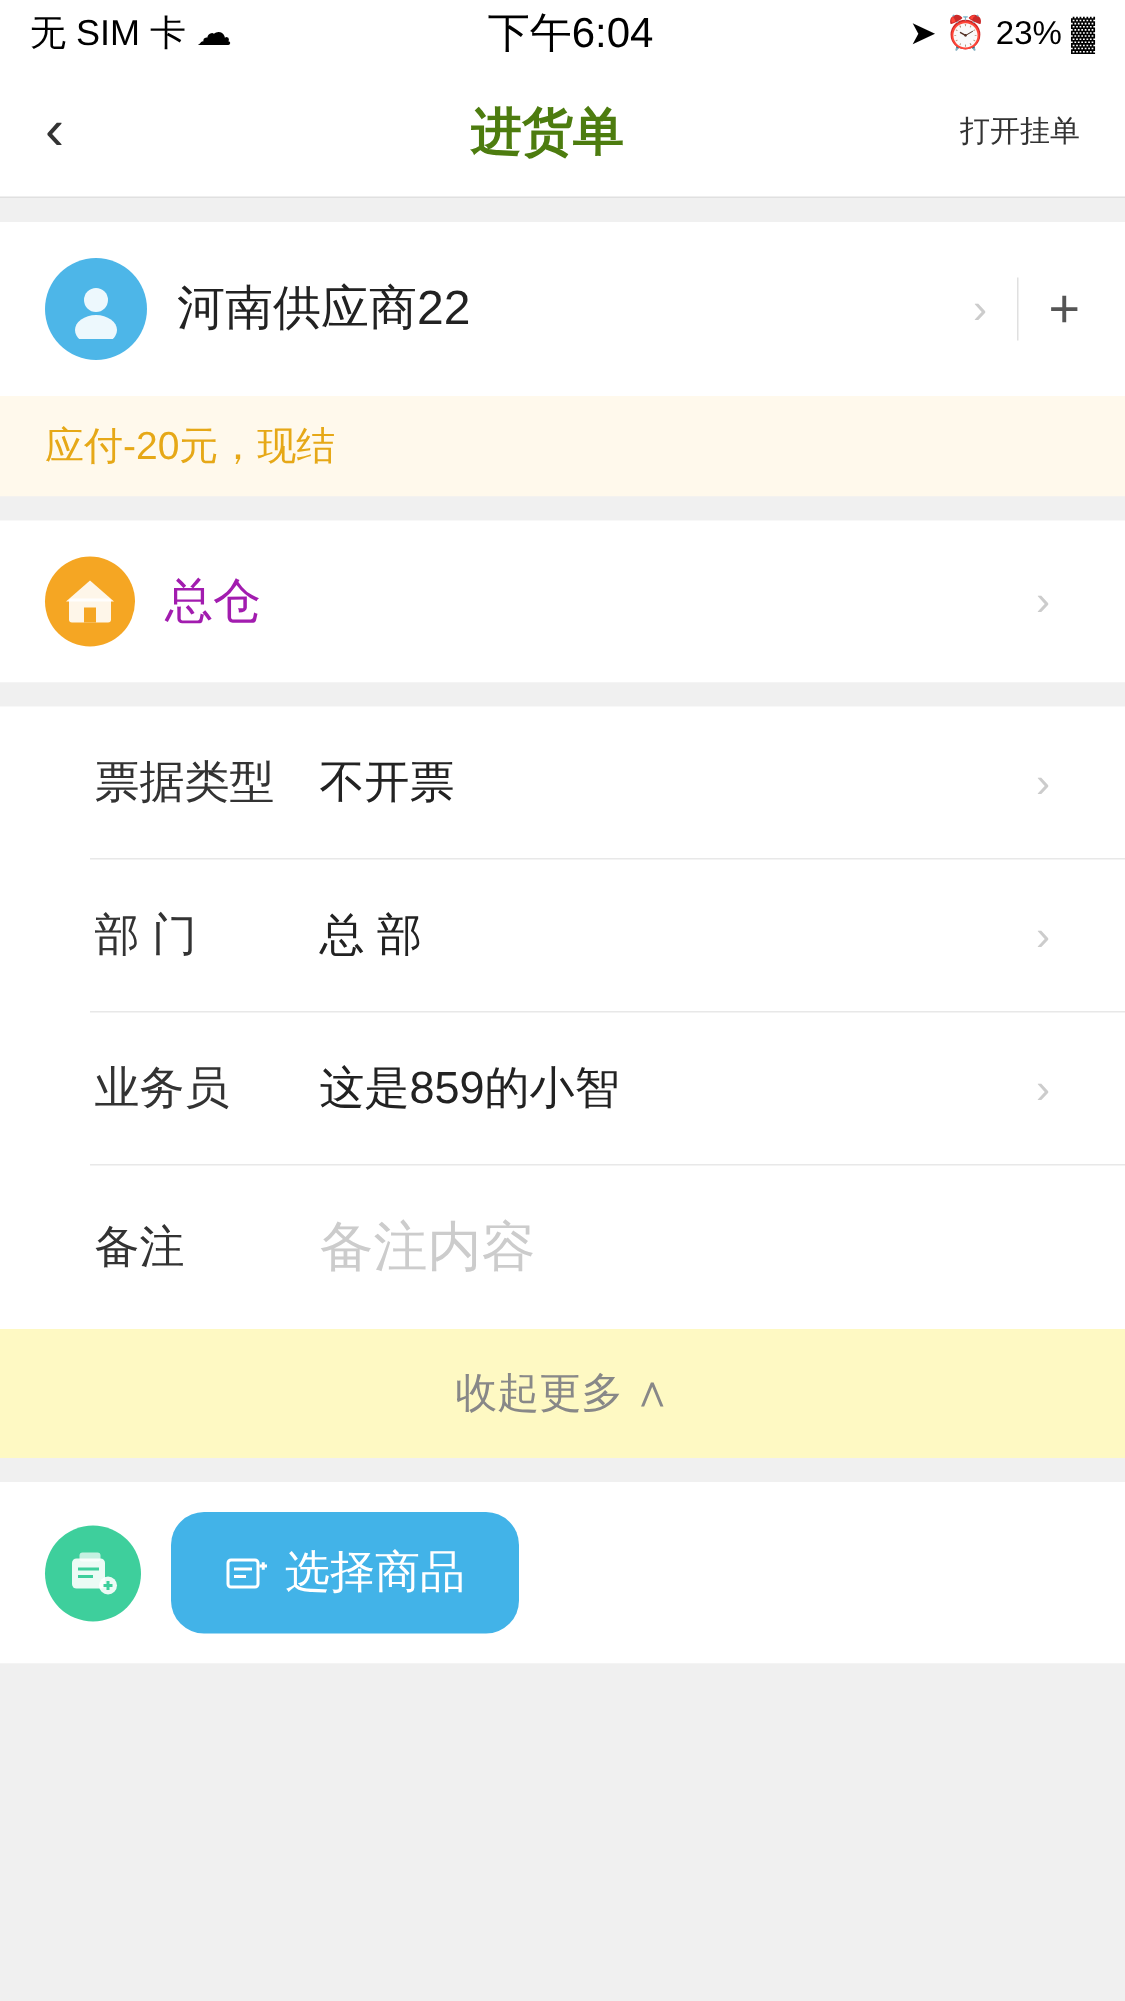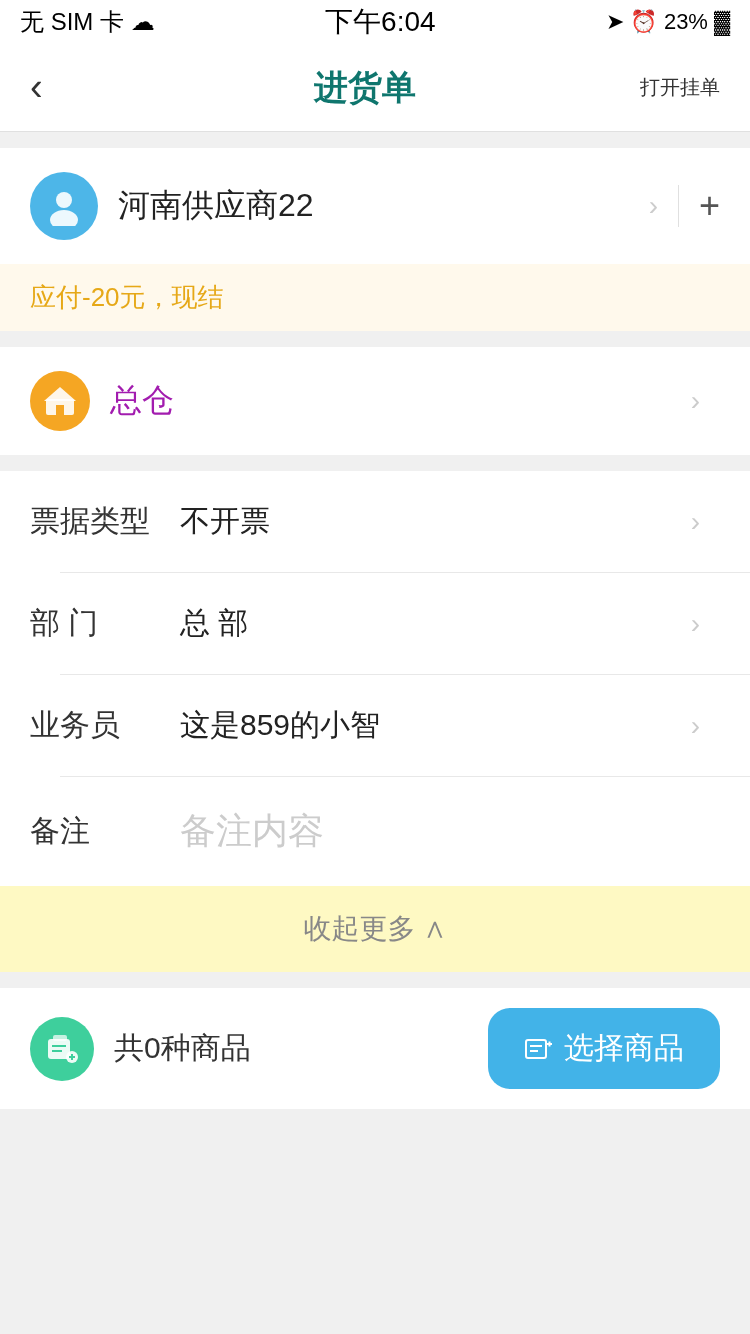--- a/index.html
+++ b/index.html
@@ -41,21 +41,21 @@
     }
     .nav-back {
       font-size: 38px;
       color: #333;
       cursor: pointer;
       width: 60px;
     }
     .nav-title {
       font-size: 34px;
       font-weight: 600;
-      color: #0f766e;
+      color: #4d7c0f;
     }
     .nav-action {
       font-size: 20px;
       color: #333;
       cursor: pointer;
     }
 
     
     .divider-grey {
       width: 100%;
@@ -140,20 +140,21 @@
       font-size: 32px;
       color: #a21caf;
     }
 
     
     .form-row {
       display: flex;
       align-items: center;
       padding: 30px 0;
       min-height: 90px;
+      margin-left: 33px;
     }
     .form-label {
       font-size: 30px;
       color: #333;
       width: 150px;
       flex-shrink: 0;
     }
     .form-value {
       flex: 1;
       font-size: 30px;
@@ -318,21 +319,20 @@
     <svg width="36" height="36" viewBox="0 0 36 36" fill="none">
       <rect x="4" y="8" width="22" height="20" rx="3" fill="#fff" opacity="0.9"></rect>
       <rect x="9" y="4" width="14" height="6" rx="2" fill="#fff" opacity="0.7"></rect>
       <line x1="8" y1="15" x2="22" y2="15" stroke="#3ecf9c" stroke-width="2"></line>
       <line x1="8" y1="20" x2="18" y2="20" stroke="#3ecf9c" stroke-width="2"></line>
       <circle cx="28" cy="26" r="6" fill="#fff" opacity="0.9"></circle>
       <line x1="28" y1="23" x2="28" y2="29" stroke="#3ecf9c" stroke-width="2"></line>
       <line x1="25" y1="26" x2="31" y2="26" stroke="#3ecf9c" stroke-width="2"></line>
     </svg>
   </div>
-  <div class="product-count">共0种商品</div>
   <button class="select-btn">
     <svg width="30" height="30" viewBox="0 0 30 30" fill="none">
       <rect x="2" y="6" width="20" height="18" rx="2" stroke="#fff" stroke-width="2" fill="none"></rect>
       <line x1="23" y1="10" x2="28" y2="10" stroke="#fff" stroke-width="2"></line>
       <line x1="25.5" y1="7.5" x2="25.5" y2="12.5" stroke="#fff" stroke-width="2"></line>
       <line x1="6" y1="12" x2="18" y2="12" stroke="#fff" stroke-width="2"></line>
       <line x1="6" y1="17" x2="14" y2="17" stroke="#fff" stroke-width="2"></line>
     </svg>
     <span>选择商品</span>
   </button>

